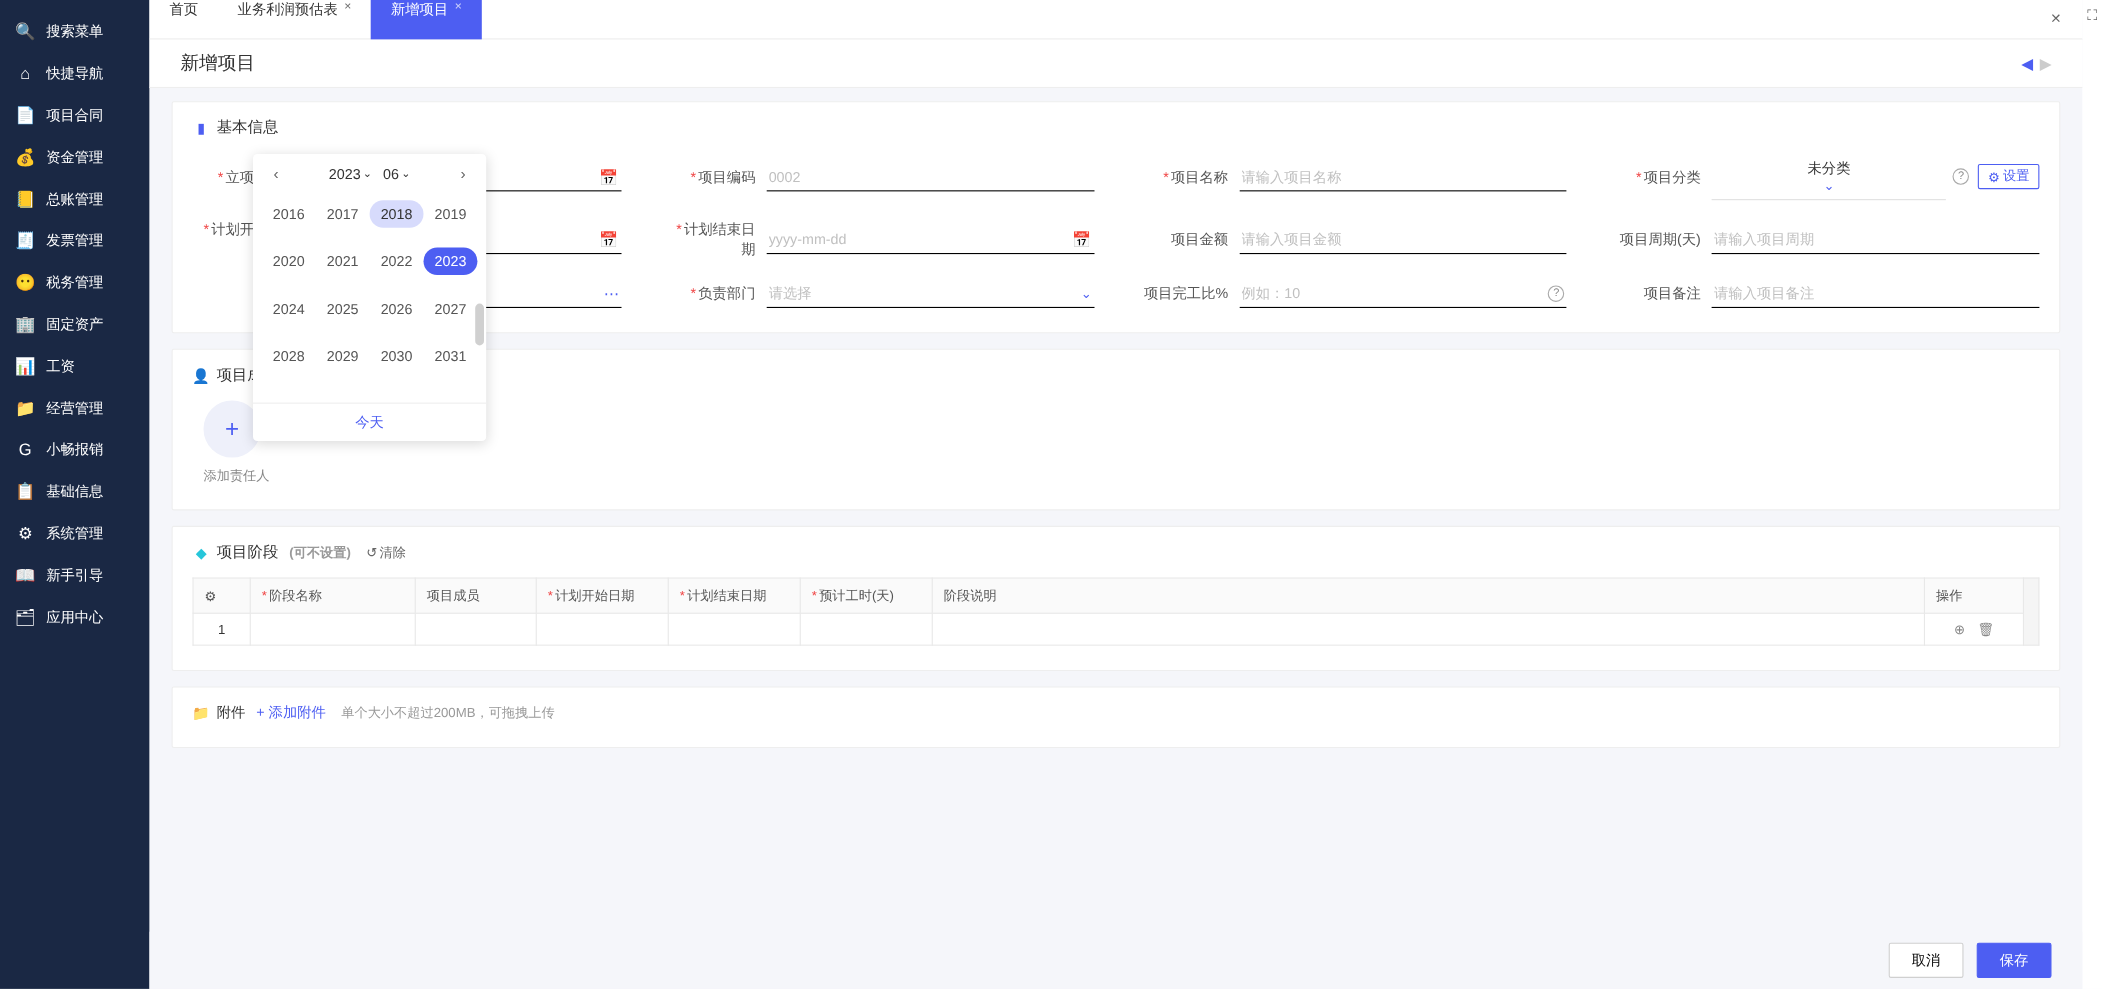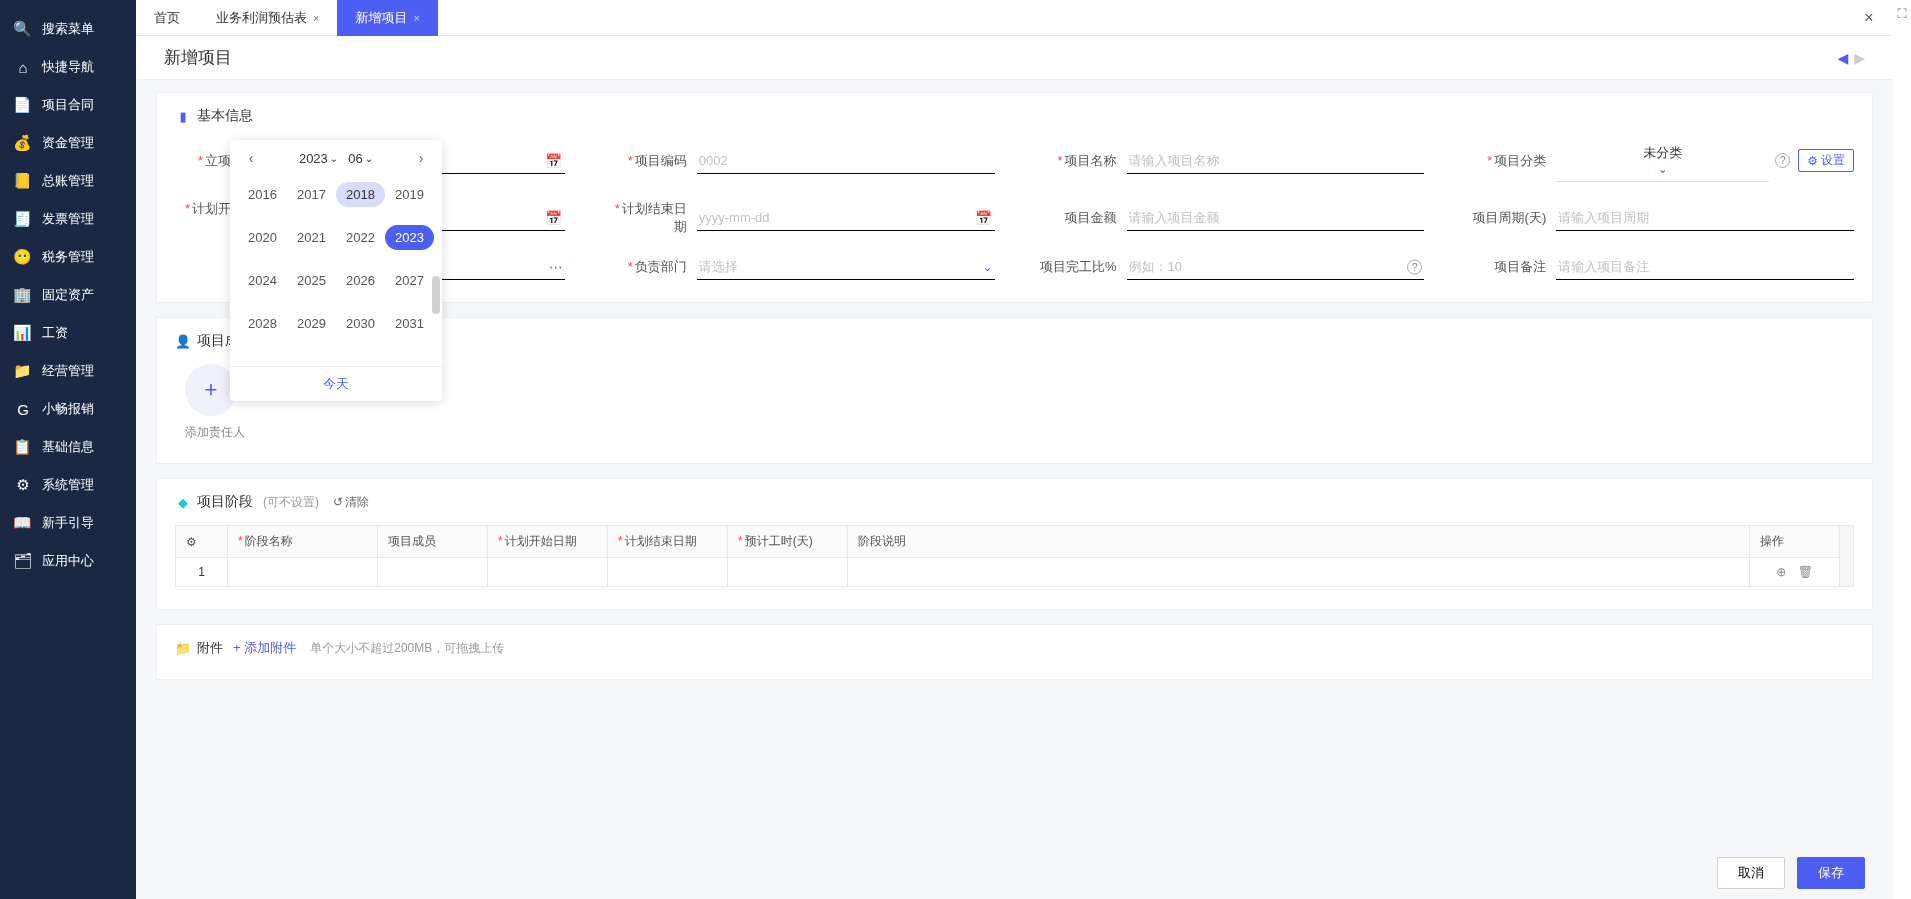--- a/index.html
+++ b/index.html
@@ -3,34 +3,34 @@
 <meta charset="utf-8">
 <style>
 * { box-sizing: border-box; margin: 0; padding: 0; }
 body { font-family: "Microsoft YaHei", -apple-system, sans-serif; font-size: 13px; color: #333; background: #fff; overflow: hidden; }
 .app { display: flex; height: 899px; width: 1911px; }
 .sidebar { width: 136px; background: #1a2844; color: #fff; padding-top: 10px; }
 .sidebar-item { display: flex; align-items: center; padding: 10px 14px; cursor: pointer; gap: 10px; }
 .sidebar-icon { width: 18px; height: 18px; display: inline-flex; align-items: center; justify-content: center; font-size: 15px; }
 .main { flex: 1; display: flex; flex-direction: column; background: #f5f6fa; }
 .tabs { display: flex; align-items: center; height: 36px; background: #fff; border-bottom: 1px solid #e8e8e8; }
-.tab { padding: 0 18px; height: 36px; display: flex; align-items: center; gap: 6px; cursor: pointer; font-size: 13px; }
+.tab { padding: 0 18px; height: 36px; display: flex; gap: 6px; cursor: pointer; font-size: 13px; }
 .tab.active { background: #4d5ef2; color: #fff; }
 .tab-close { font-size: 11px; opacity: 0.7; }
 .tabs-right { margin-left: auto; display: flex; align-items: center; gap: 8px; padding-right: 12px; }
 .icon-btn { width: 24px; height: 24px; display: inline-flex; align-items: center; justify-content: center; cursor: pointer; color: #666; font-size: 16px; }
 .page-header { display: flex; align-items: center; justify-content: space-between; padding: 10px 28px; background: #fff; border-bottom: 1px solid #eee; }
 .page-title { font-size: 17px; font-weight: 500; }
 .nav-arrows { display: flex; gap: 6px; }
 .nav-arrows span { color: #4d5ef2; cursor: pointer; font-size: 14px; }
 .content { padding: 12px 20px; overflow: auto; flex: 1; }
 .card { background: #fff; border: 1px solid #eee; border-radius: 2px; padding: 14px 18px 22px; margin-bottom: 14px; }
 .section-title { display: flex; align-items: center; gap: 6px; font-size: 14px; font-weight: 500; margin-bottom: 14px; }
 .section-icon { width: 16px; height: 16px; display: inline-flex; align-items: center; justify-content: center; font-size: 13px; }
-.section-note { font-size: 12px; color: #999; font-weight: normal; margin-left: 4px; }
+.section-note { font-size: 12px; color: #999; font-weight: bold; margin-left: 4px; }
 .clear-link { color: #666; font-size: 12px; cursor: pointer; margin-left: 8px; display: inline-flex; align-items: center; gap: 2px; }
 .form-grid { display: grid; grid-template-columns: repeat(4, 1fr); gap: 18px 40px; }
 .form-item { display: flex; align-items: center; position: relative; }
 .form-label { width: 92px; text-align: right; padding-right: 10px; font-size: 13px; color: #555; flex-shrink: 0; }
 .req { color: #f04848; margin-right: 2px; }
 .form-control { flex: 1; position: relative; }
 .input-line { width: 100%; border: none; border-bottom: 1px solid #000000; padding: 5px 26px 5px 2px; font-size: 13px; outline: none; background: transparent; }
 .input-line::placeholder { color: #c0c0c0; }
 .input-suffix { position: absolute; right: 2px; top: 50%; transform: translateY(-50%); color: #999; font-size: 14px; cursor: pointer; }
 .help-icon { display: inline-flex; width: 15px; height: 15px; border: 1px solid #aaa; border-radius: 50%; align-items: center; justify-content: center; font-size: 10px; color: #888; }

